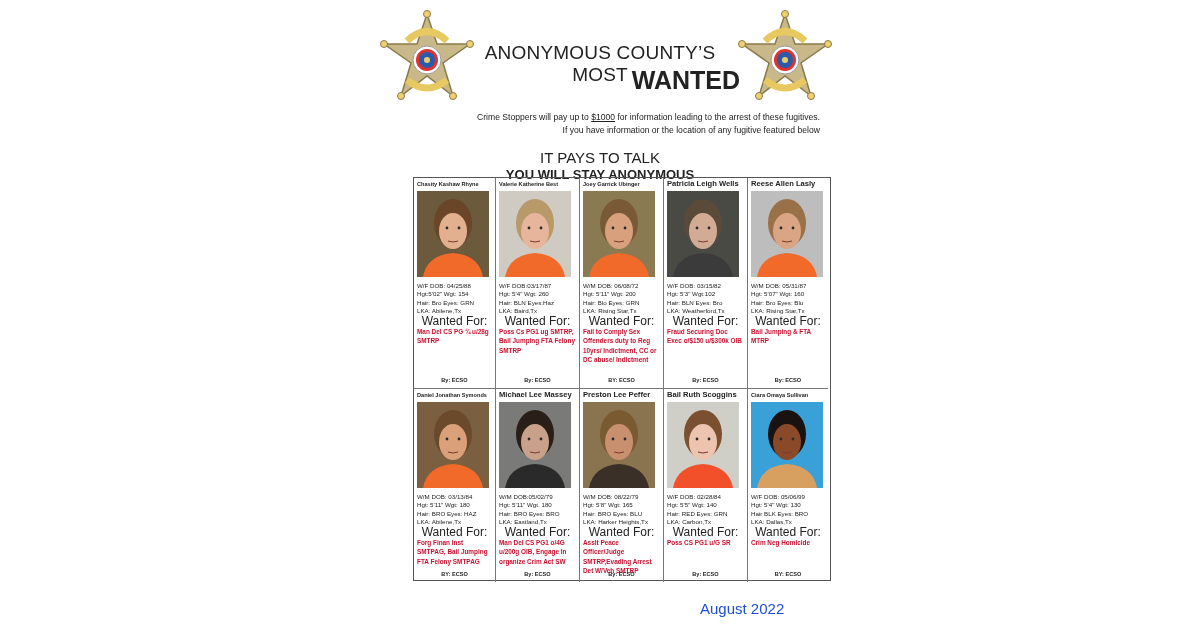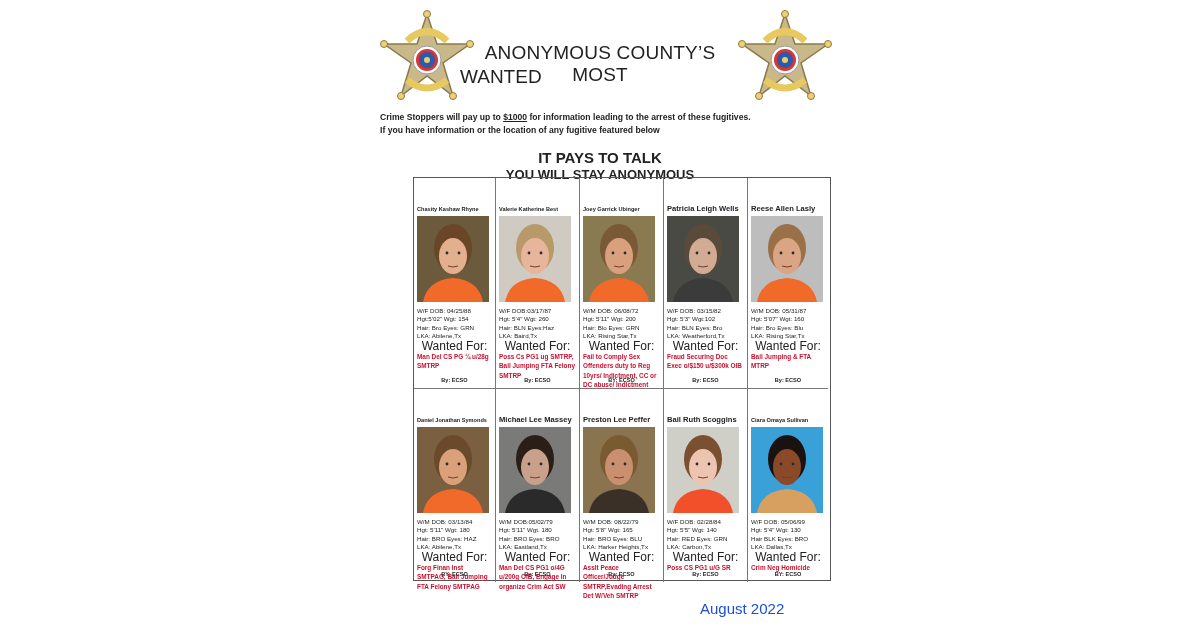--- a/index.html
+++ b/index.html
@@ -3,38 +3,38 @@
 <meta charset="utf-8">
 <style>
   html, body { margin:0; padding:0; }
   body { width:1200px; height:630px; background:#ffffff; position:relative; overflow:hidden;
          font-family:"Liberation Sans", sans-serif; color:#1a1a1a; }
   .badge { position:absolute; top:8px; width:100px; height:100px; }
   .badge-left { left:377px; }
   .badge-right { left:735px; }
   .title1 { position:absolute; left:460px; width:280px; top:42px; text-align:center;
             font-size:19px; letter-spacing:0.2px; color:#222; }
-  .title2 { position:absolute; left:460px; width:280px; top:66px; text-align:left;
-            font-size:19px; font-weight:normal; color:#222; }
-  .info { position:absolute; left:380px; width:440px; top:111px; text-align:left;
-          font-size:8.6px; font-weight:bold; line-height:12.5px; color:#222; }
+  .title2 { position:absolute; left:460px; width:280px; top:66px; text-align:right;
+            font-size:25px; font-weight:bold; color:#222; }
+  .info { position:absolute; left:380px; width:440px; top:111px; text-align:right;
+          font-size:8.6px; font-weight:normal; line-height:12.5px; color:#222; }
   .info .u { text-decoration:underline; }
   .info .red { color:#c8102e; }
   .pays { position:absolute; left:460px; width:280px; top:149px; text-align:center;
-          font-size:15px; font-weight:bold; color:#222; }
+          font-size:15px; font-weight:normal; color:#222; }
   .anon { position:absolute; left:460px; width:280px; top:167px; text-align:center;
           font-size:13px; font-weight:bold; color:#222; }
   .grid { position:absolute; left:413px; top:177px; width:418px; height:404px;
           display:grid; grid-template-columns:82px 84px 84px 84px 80px;
           grid-template-rows:211px 193px; border:1px solid #555; box-sizing:border-box; }
   .cell { border-right:1px solid #777; border-bottom:1px solid #777; position:relative;
           box-sizing:border-box; padding:2px 3px 0 3px; font-size:6.2px; line-height:8.4px; }
   .cell:nth-child(5n) { border-right:none; }
   .cell.bottom { border-bottom:none; }
-  .name { font-weight:bold; font-size:5.6px; white-space:nowrap; overflow:hidden; color:#222;margin-top:25px; }
+  .name { font-weight:bold; font-size:5.6px; white-space:nowrap; overflow:hidden; color:#222; }
   .name.big { font-size:7.6px; }
   .photo { margin:3px auto 2px auto; width:72px; height:86px; position:relative; overflow:hidden; }
   .stats { color:#222; }
   .wf { text-align:center; font-weight:normal; font-size:12px; margin-top:2px; color:#222; }
   .charges { color:#c8102e; font-weight:bold; font-size:6.4px; line-height:9.4px; margin-top:1px; }
   .by { position:absolute; bottom:4px; left:0; right:0; text-align:center; font-size:5.6px; font-weight:bold; color:#222; }
   .footer { position:absolute; left:700px; top:600px; font-size:15px; color:#1d4ed8; }
 </style>
 </head>
 <body>

